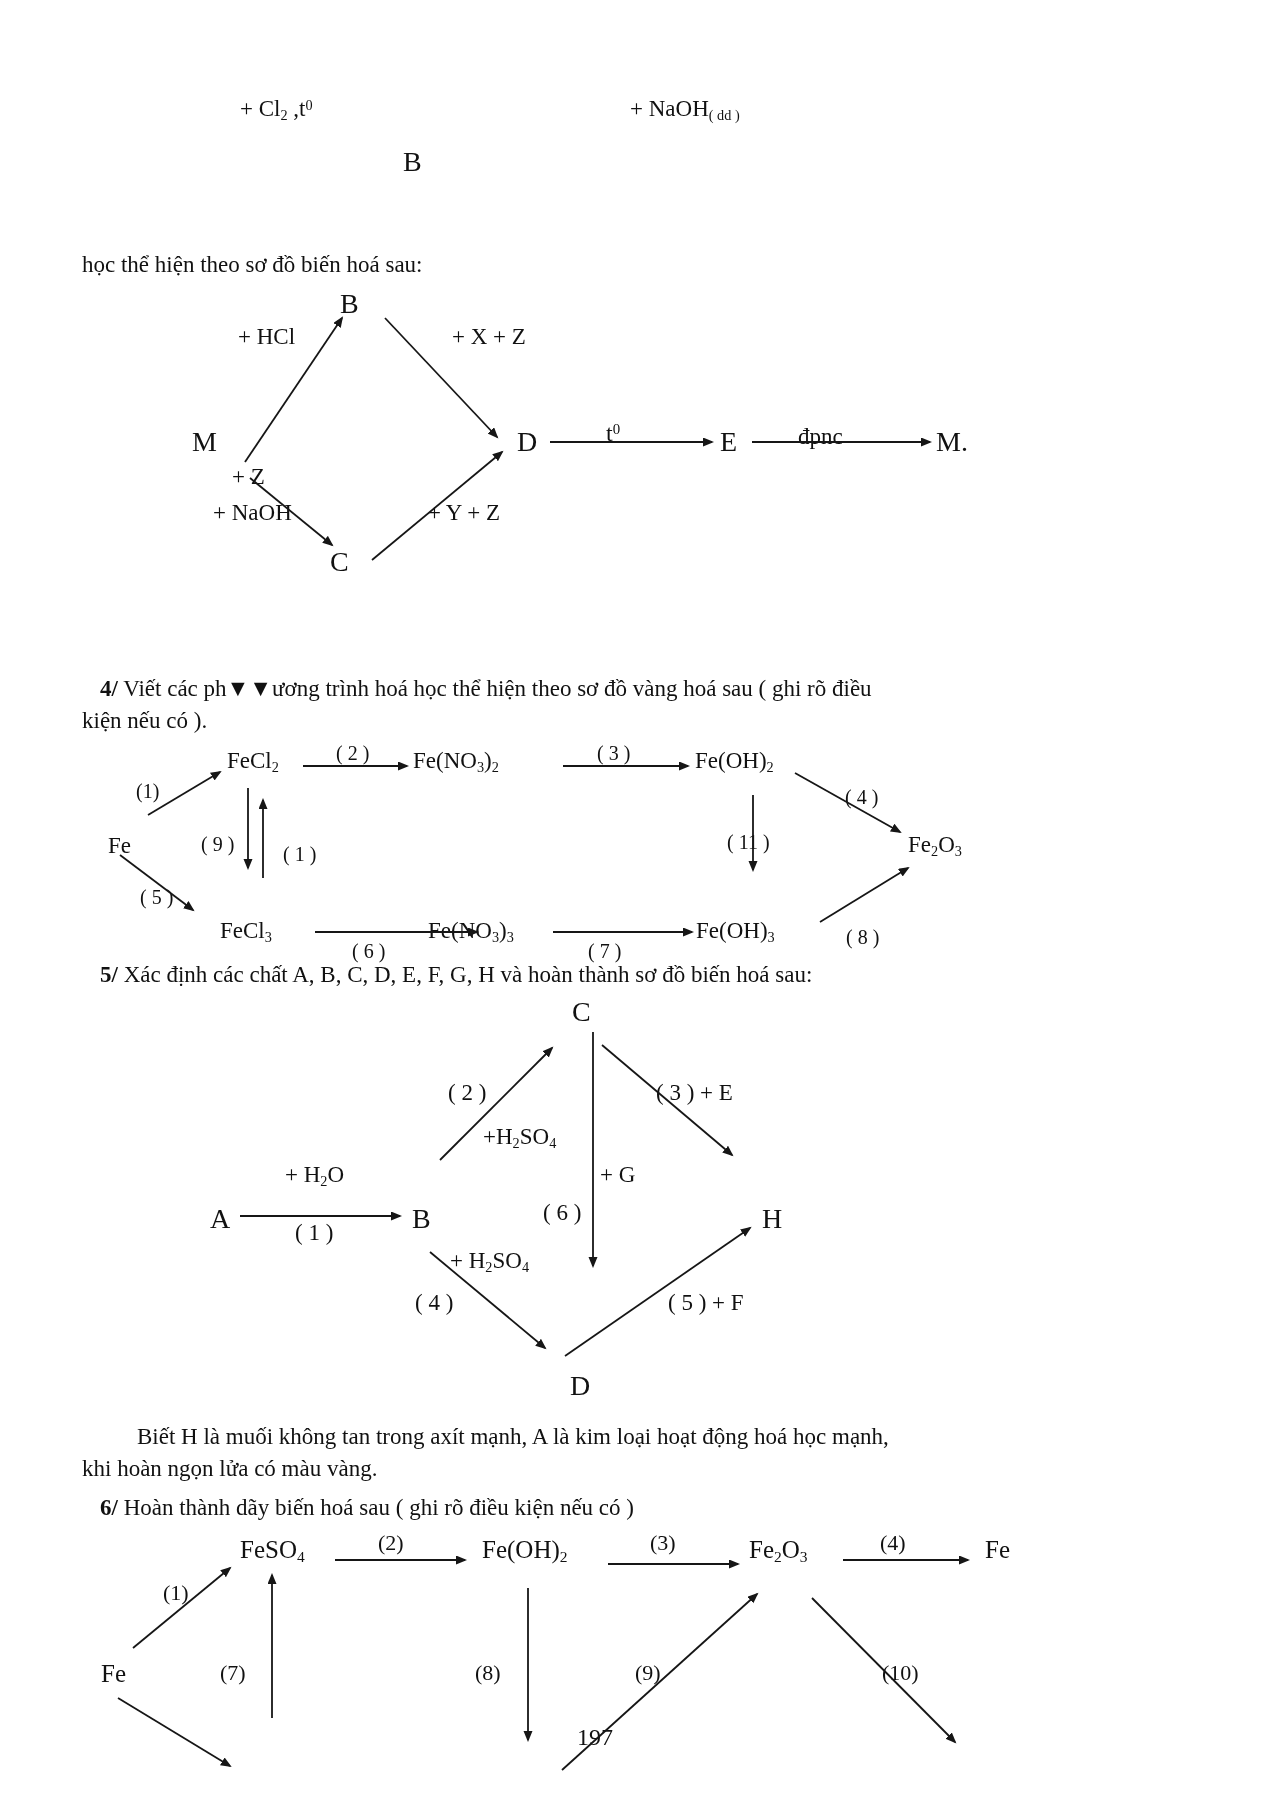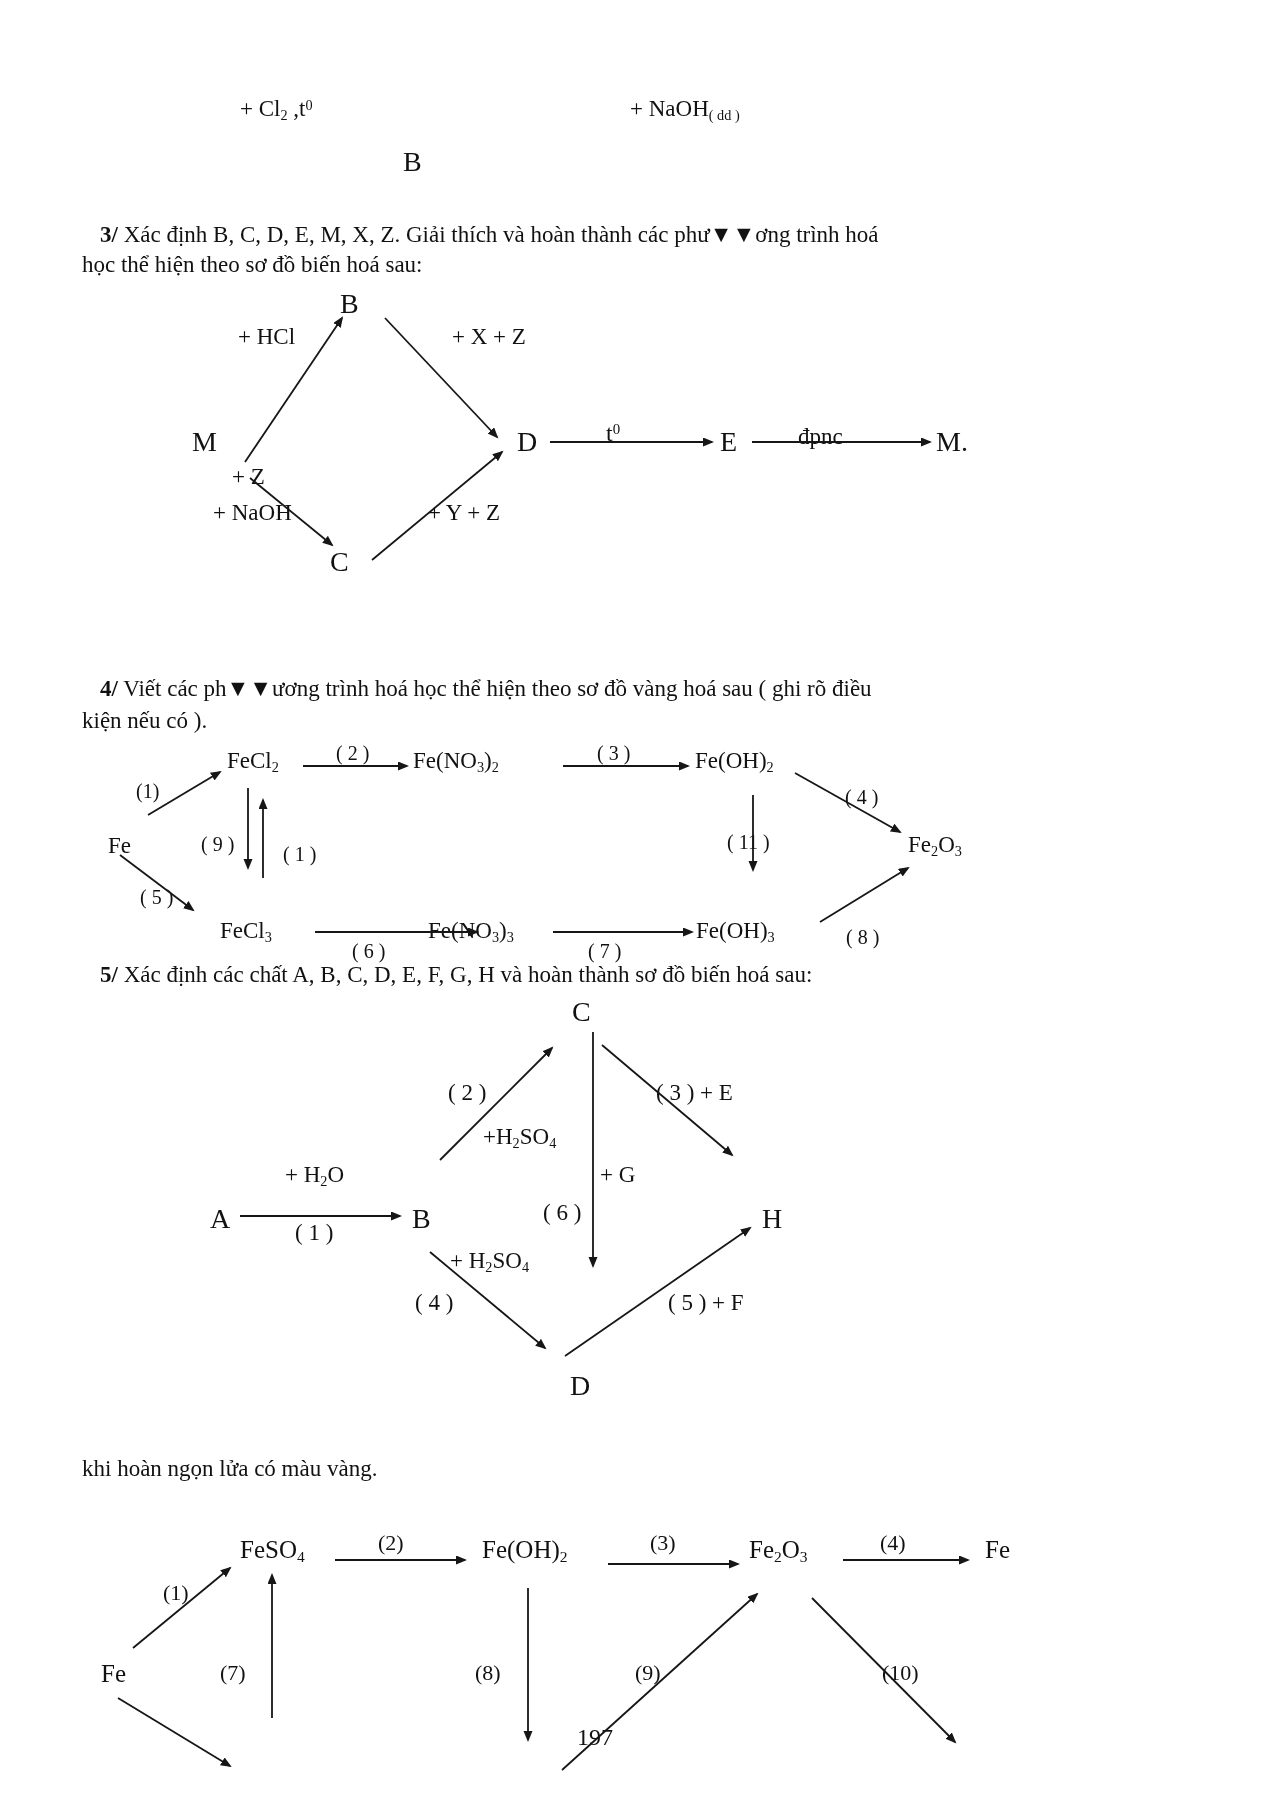--- a/index.html
+++ b/index.html
@@ -28,21 +28,20 @@
 </style>
 </head>
 <body>
 
 <div class="page">
 
   <div class="t f23" style="left:240px;top:96px">+ Cl<sub>2</sub> ,t<sup>0</sup></div>
   <div class="t f23" style="left:630px;top:96px">+ NaOH<sub>( dd )</sub></div>
   <div class="t f28" style="left:403px;top:146px">B</div>
 
-  <div class="t f23" style="left:100px;top:222px"><b>3/</b><span> Xác định B, C, D, E, M, X, Z. Giải thích và hoàn thành các phư▼▼ơng trình hoá</span></div>
   <div class="t f23" style="left:82px;top:252px">học thể hiện theo sơ đồ biến hoá sau:</div>
 
   <div class="t f28" style="left:340px;top:288px">B</div>
   <div class="t f26" style="left:238px;top:324px">+ HCl</div>
   <div class="t f26" style="left:452px;top:324px">+ X + Z</div>
   <div class="t f28" style="left:192px;top:426px">M</div>
   <div class="t f28" style="left:517px;top:426px">D</div>
   <div class="t f24" style="left:606px;top:420px">t<sup>0</sup></div>
   <div class="t f28" style="left:720px;top:426px">E</div>
   <div class="t f26" style="left:798px;top:424px">đpnc</div>
@@ -85,22 +84,24 @@
   <div class="t f26" style="left:600px;top:1162px">+ G</div>
   <div class="t f28" style="left:210px;top:1203px">A</div>
   <div class="t f26" style="left:295px;top:1220px">( 1 )</div>
   <div class="t f28" style="left:412px;top:1203px">B</div>
   <div class="t f26" style="left:543px;top:1200px">( 6 )</div>
   <div class="t f28" style="left:762px;top:1203px">H</div>
   <div class="t f26" style="left:450px;top:1248px">+ H<sub>2</sub>SO<sub>4</sub></div>
   <div class="t f26" style="left:415px;top:1290px">( 4 )</div>
   <div class="t f26" style="left:668px;top:1290px">( 5 )  + F</div>
   <div class="t f28" style="left:570px;top:1370px">D</div>
+  <div class="t f23" style="left:137px;top:1424px">Biết H là muối không tan trong axít mạnh, A là kim loại hoạt động hoá học mạnh,</div>
   <div class="t f23" style="left:82px;top:1456px">khi hoàn ngọn lửa có màu vàng.</div>
 
+  <div class="t f23" style="left:100px;top:1495px"><b>6/</b><span> Hoàn thành dãy biến hoá sau ( ghi rõ điều kiện nếu có )</span></div>
 
   <div class="t f25" style="left:240px;top:1536px">FeSO<sub>4</sub></div>
   <div class="t f22" style="left:378px;top:1530px">(2)</div>
   <div class="t f25" style="left:482px;top:1536px">Fe(OH)<sub>2</sub></div>
   <div class="t f22" style="left:650px;top:1530px">(3)</div>
   <div class="t f25" style="left:749px;top:1536px">Fe<sub>2</sub>O<sub>3</sub></div>
   <div class="t f22" style="left:880px;top:1530px">(4)</div>
   <div class="t f25" style="left:985px;top:1536px">Fe</div>
   <div class="t f22" style="left:163px;top:1580px">(1)</div>
   <div class="t f25" style="left:101px;top:1660px">Fe</div>

